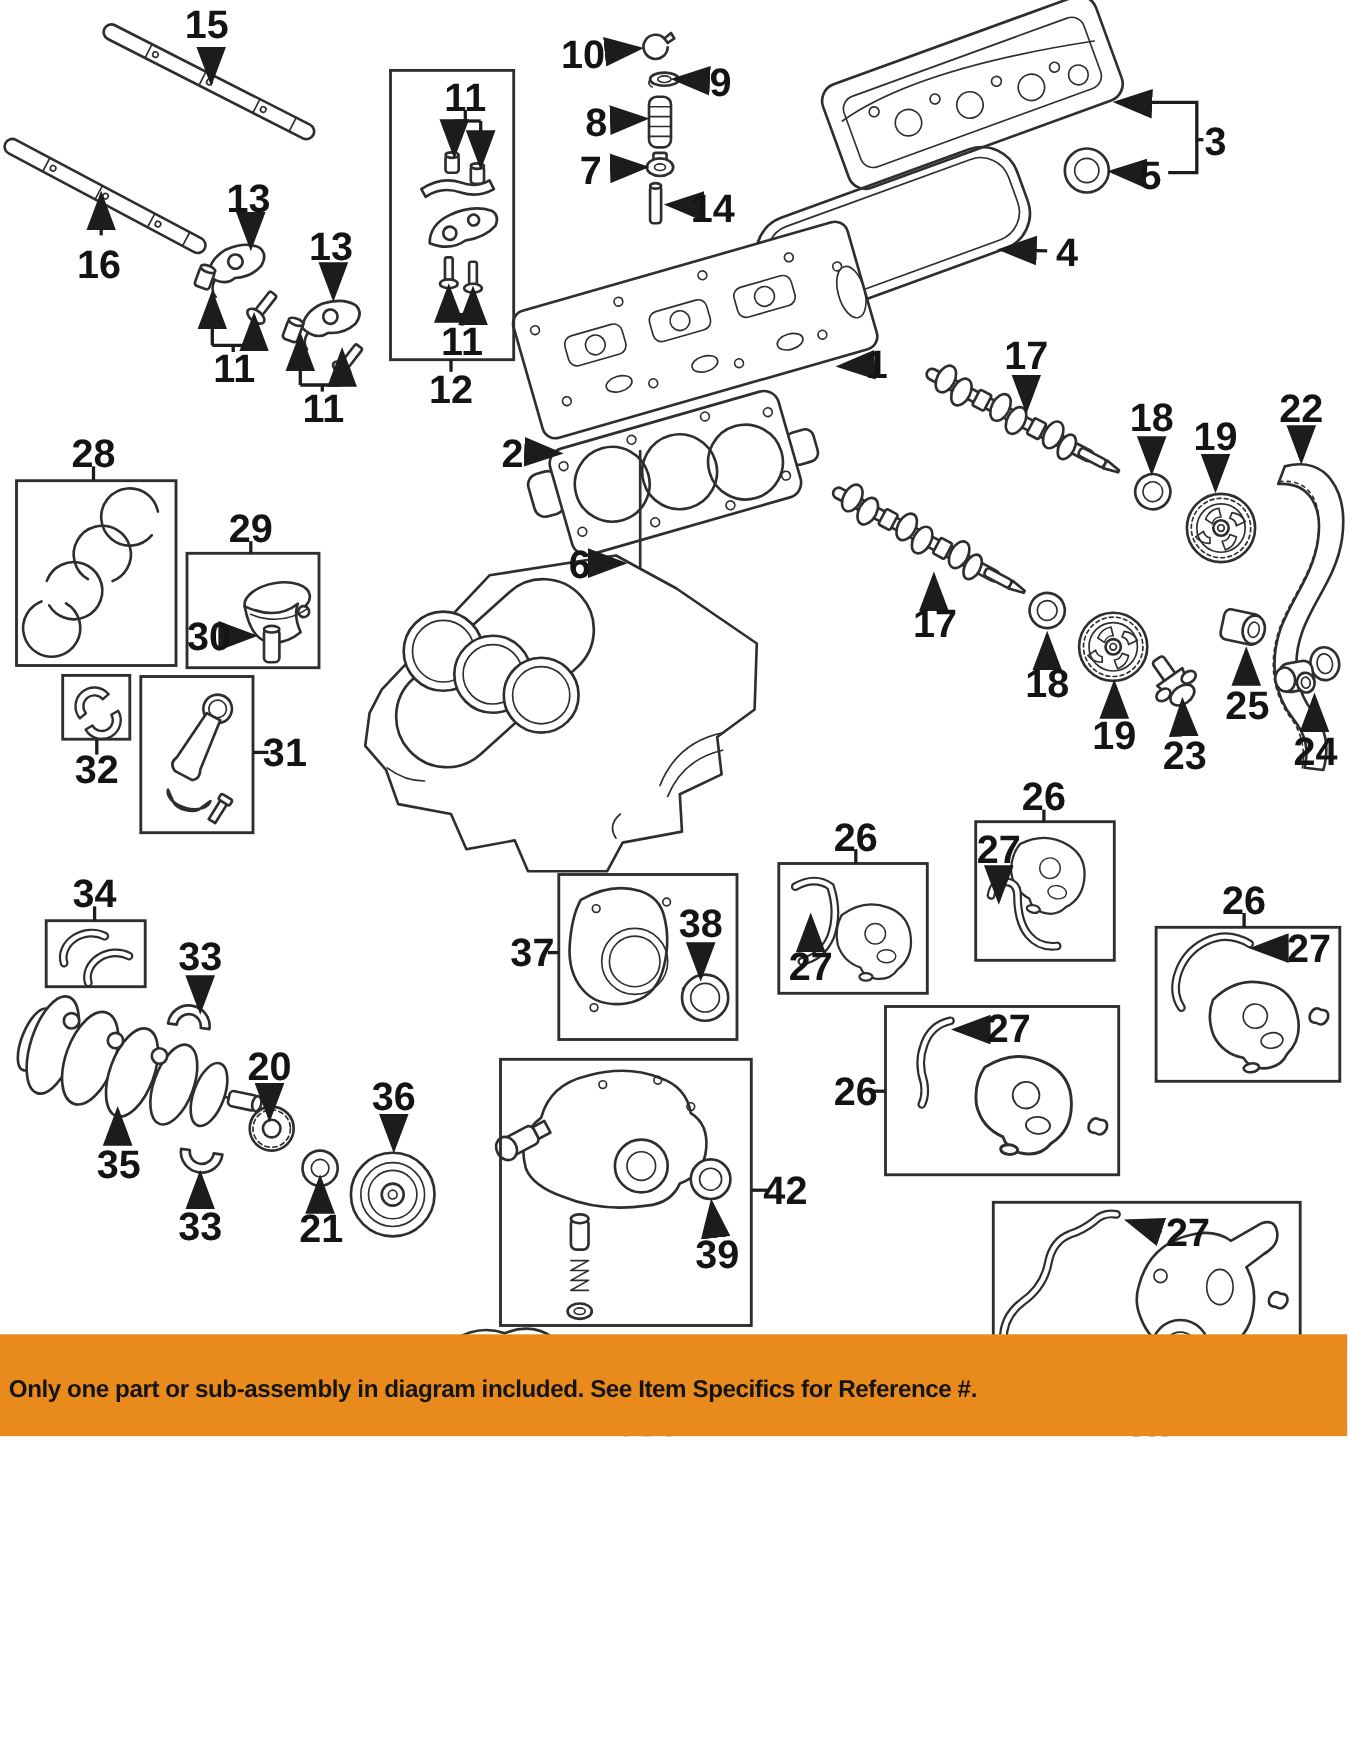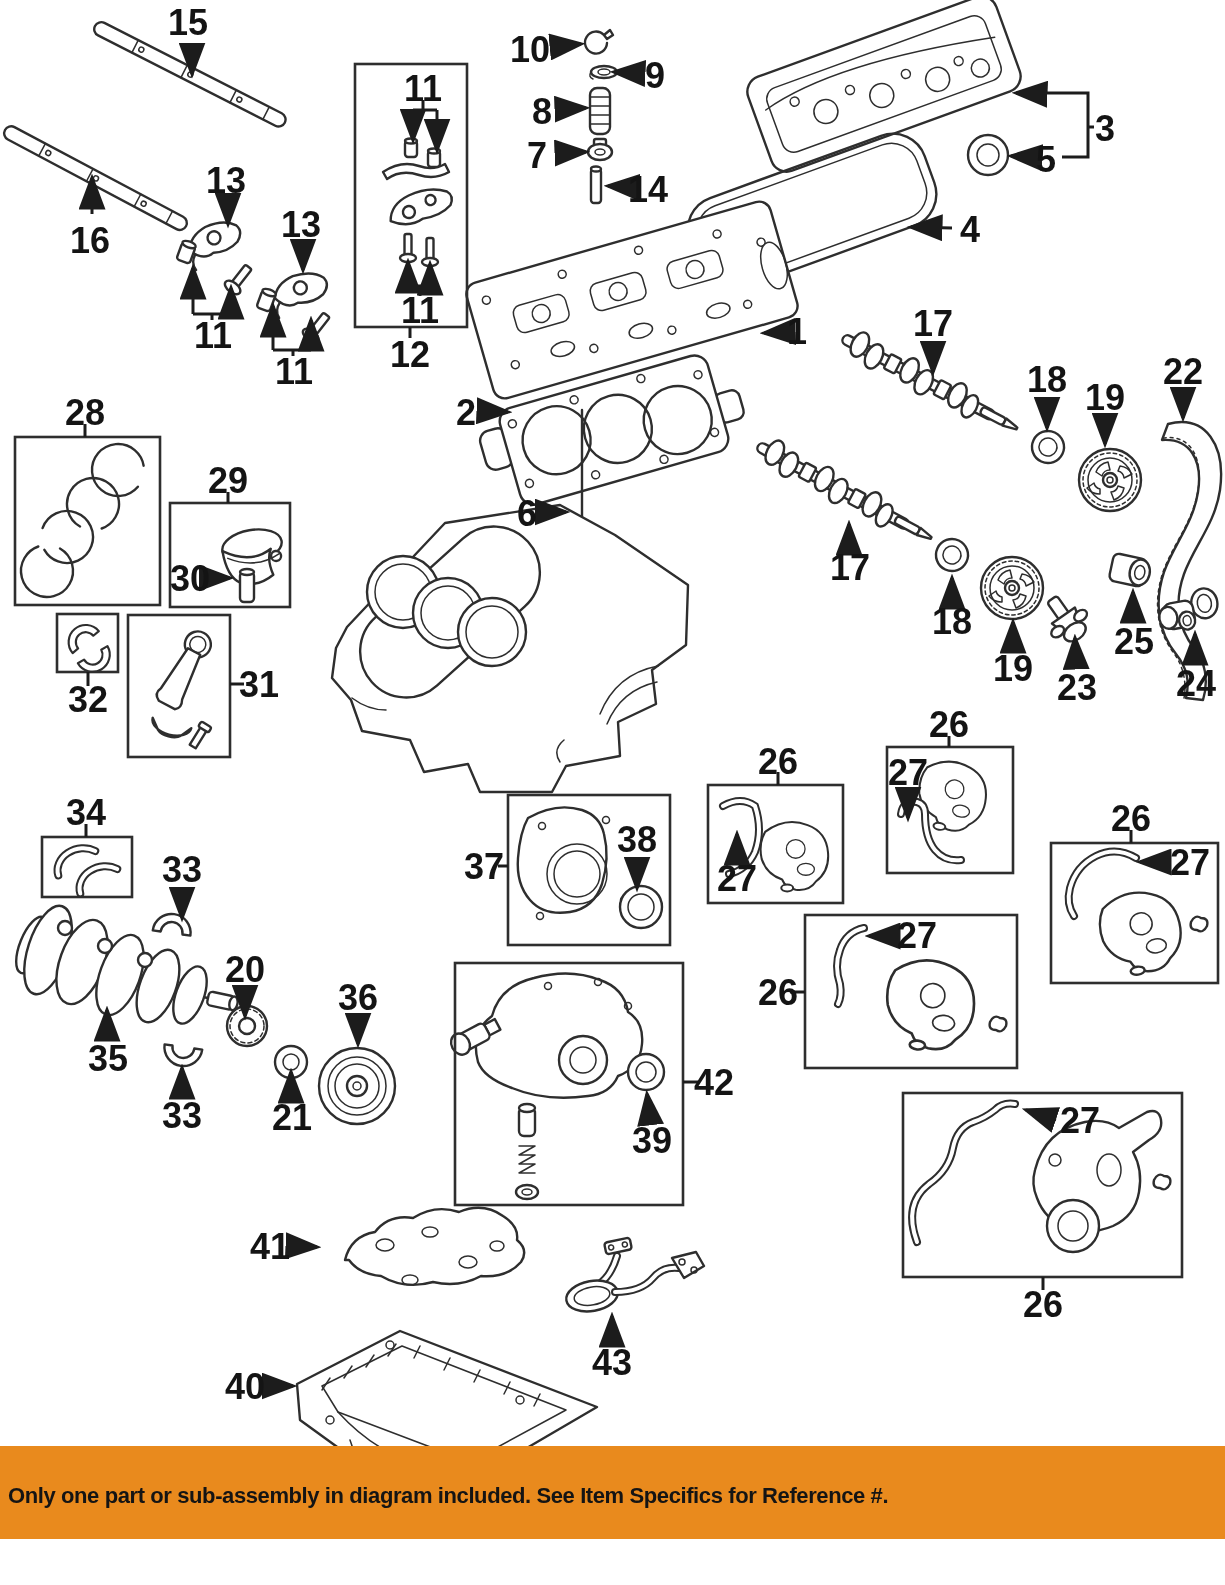--- a/index.html
+++ b/index.html
@@ -1,16 +1,16 @@
 <!DOCTYPE html>
 <html><head>
 <meta charset="utf-8">
 <style>
   html,body{margin:0;padding:0;background:#fff;}
-  .stage{position:relative;width:1225px;height:1539px;background:#fff;overflow:hidden;
+  .stage{position:relative;width:1225px;height:1306px;background:#fff;overflow:hidden;
          font-family:"Liberation Sans",sans-serif;}
   svg text.callout{font-family:"Liberation Sans",sans-serif;font-weight:bold;font-size:36px;
          fill:#141414;text-anchor:middle;}
   .fw{fill:#fff;stroke:#2e2e2e;stroke-width:2.4;stroke-linejoin:round;stroke-linecap:round;}
   .ln{fill:none;stroke:#2e2e2e;stroke-width:2.4;stroke-linejoin:round;stroke-linecap:round;}
   .tn{fill:none;stroke:#2e2e2e;stroke-width:1.5;stroke-linejoin:round;stroke-linecap:round;}
   .tube{fill:none;stroke:#2e2e2e;stroke-width:8;stroke-linecap:round;}
   .tubi{fill:none;stroke:#fff;stroke-width:4;stroke-linecap:round;}
   .box{fill:none;stroke:#2e2e2e;stroke-width:2.6;}
   .lead{fill:none;stroke:#1c1c1c;stroke-width:3;}

